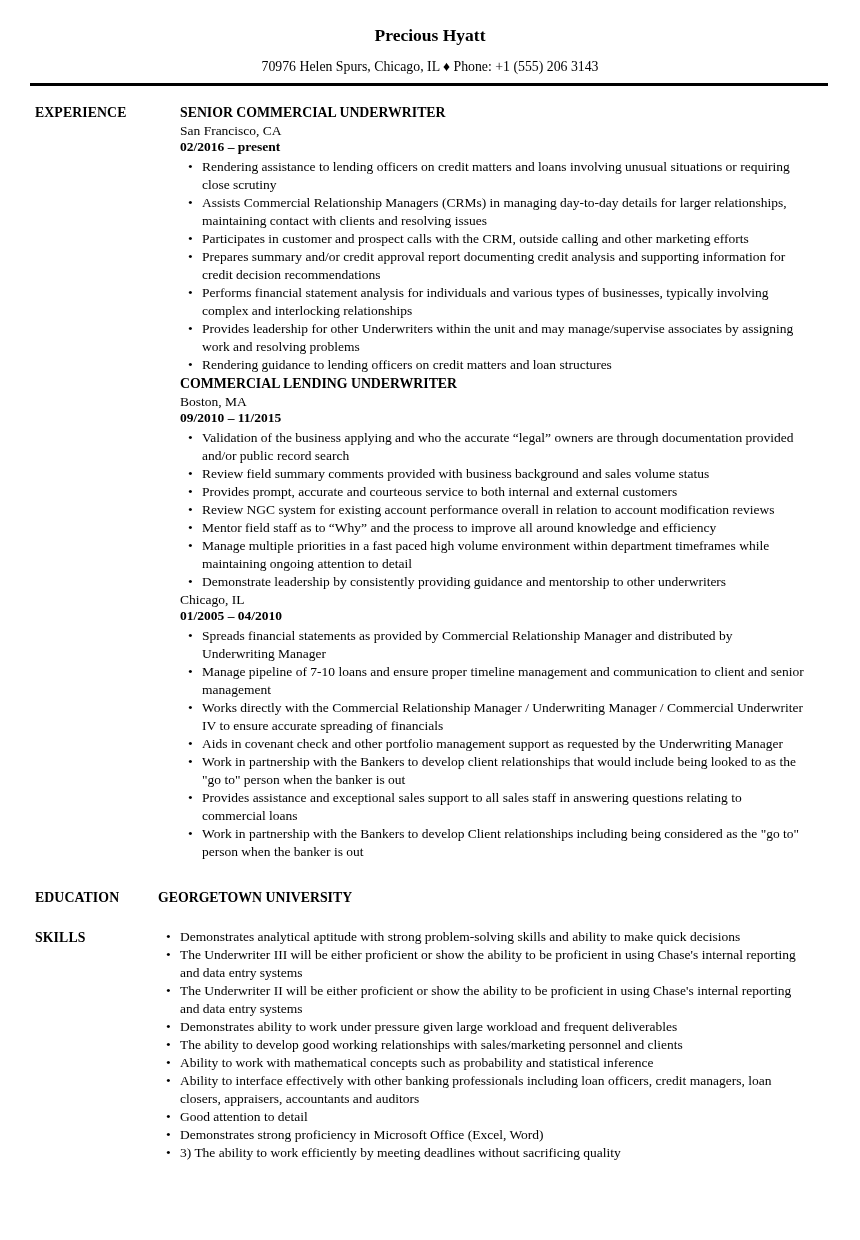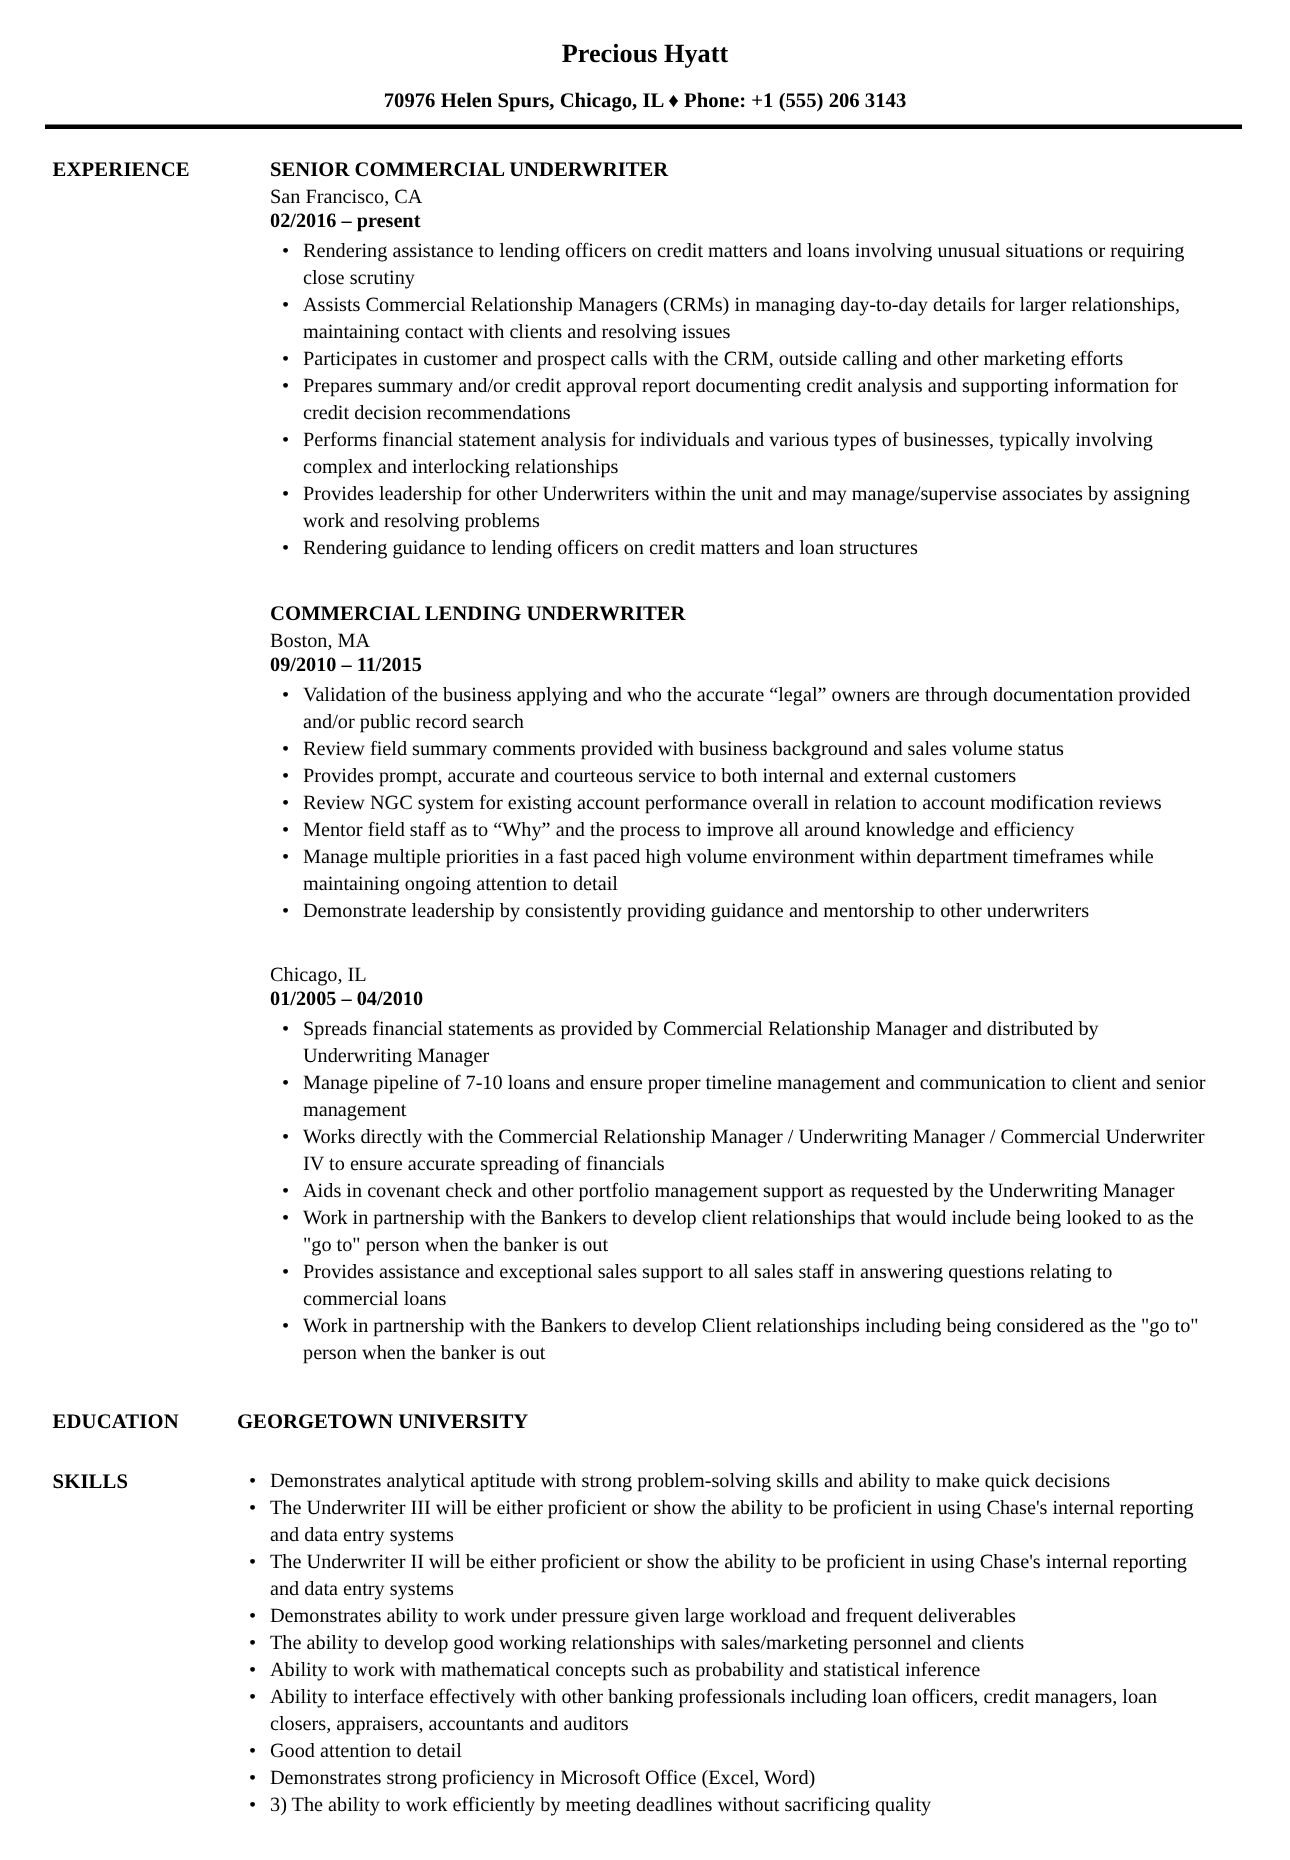--- a/index.html
+++ b/index.html
@@ -10,42 +10,42 @@
     background: #ffffff;
     color: #000000;
     font-family: "Liberation Serif", "DejaVu Serif", serif;
     font-size: 13.5px;
   }
   .page { width: 860px; height: 876px; position: relative; }
 
   
   .header { text-align: center; padding-top: 26px; }
   .name { font-size: 17.5px; font-weight: bold; line-height: 19px; }
-  .contact { font-size: 13.8px; font-weight: bold; line-height: 15px; margin-top: 14px; }
+  .contact { font-size: 13.8px; font-weight: normal; line-height: 15px; margin-top: 14px; }
   .rule { border: 0; border-top: 3px solid #000; margin: 9px 32px 0 30px; }
 
   
   .section { display: flex; align-items: flex-start; }
   .section-label {
     width: 123px;
     flex-shrink: 0;
     padding-left: 35px;
     font-weight: bold;
     font-size: 13.8px;
     line-height: 19px;
     letter-spacing: 0.1px;
   }
   .section-content { flex: 1; padding-right: 54px; }
 
   .sec-experience { margin-top: 17px; gap: 22px; }
   .sec-education  { margin-top: 27px; }
   .sec-skills     { margin-top: 21px; }
 
   
-  .job + .job { margin-top: 25px; }
+  .job + .job { }
   .job-title { font-weight: bold; font-size: 13.8px; line-height: 19px; }
   .job-loc   { font-weight: normal; line-height: 17px; }
   .job-date  { line-height: 16px; font-weight: bold; }
 
   
   ul.bullets { list-style: none; margin: 3px 0 0 0; padding: 0; }
   ul.bullets li { display: flex; line-height: 18px; }
   ul.bullets li .dot {
     width: 14px;
     flex-shrink: 0;

